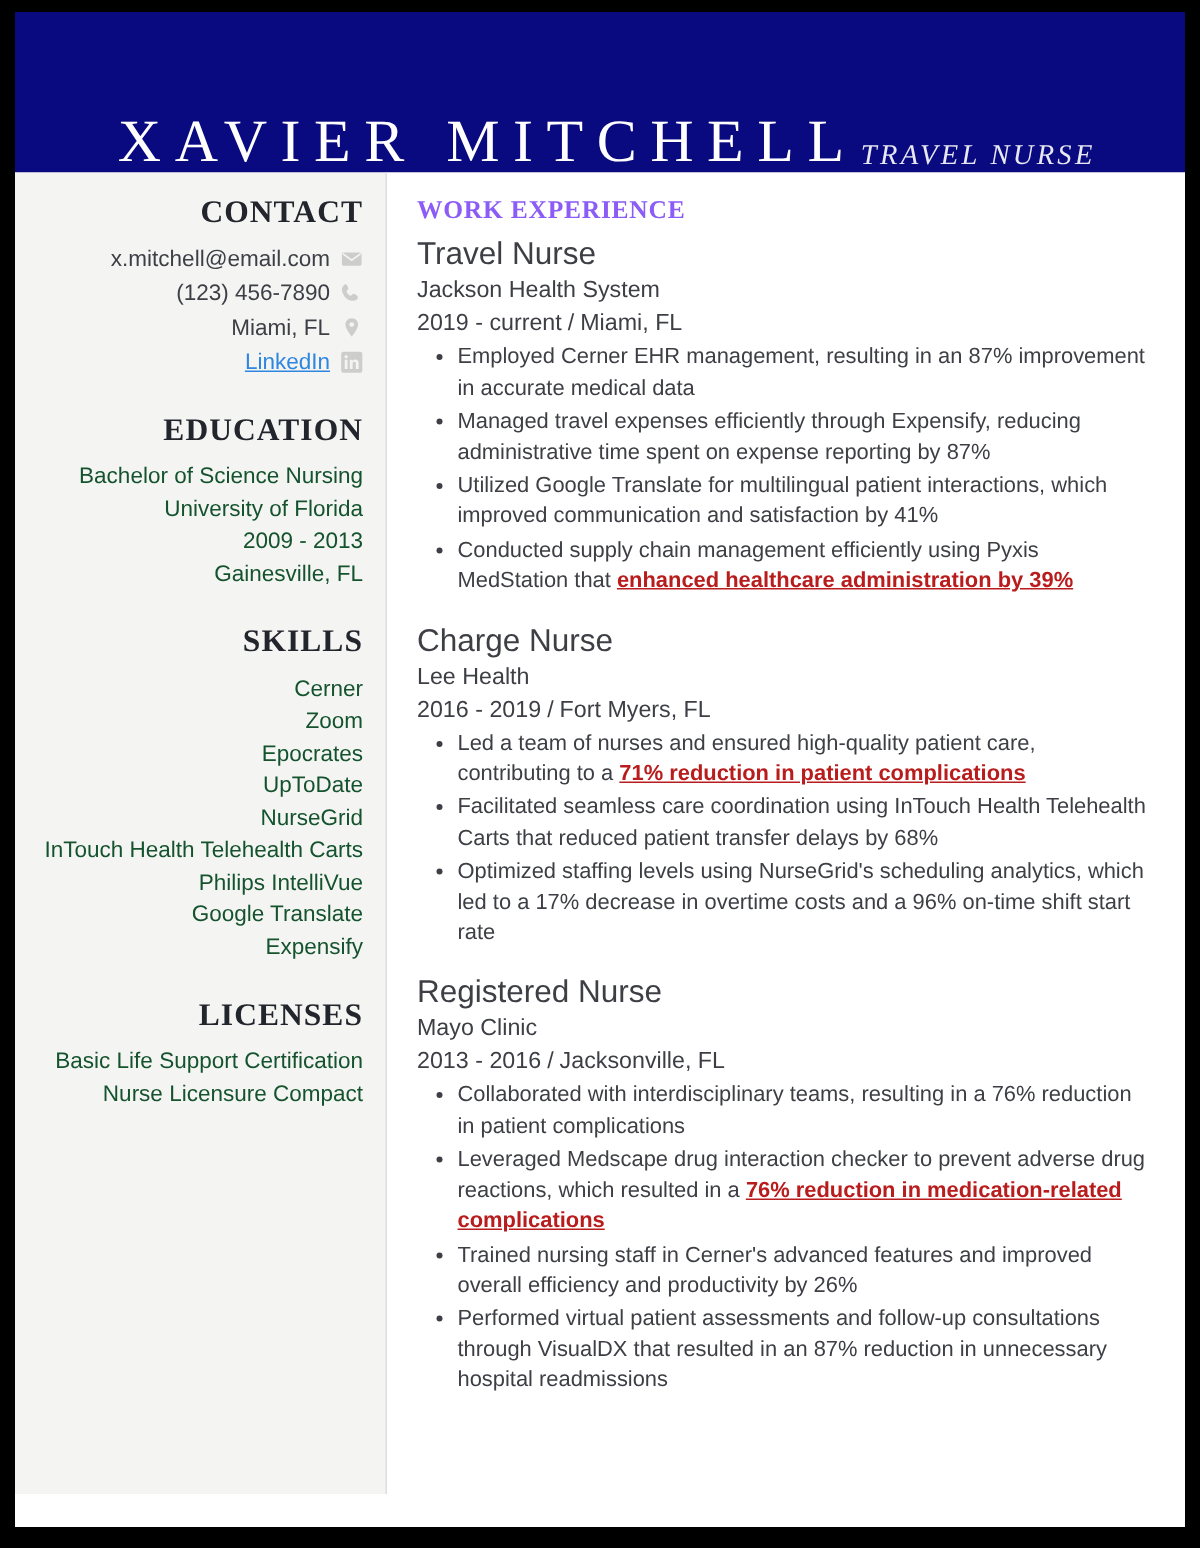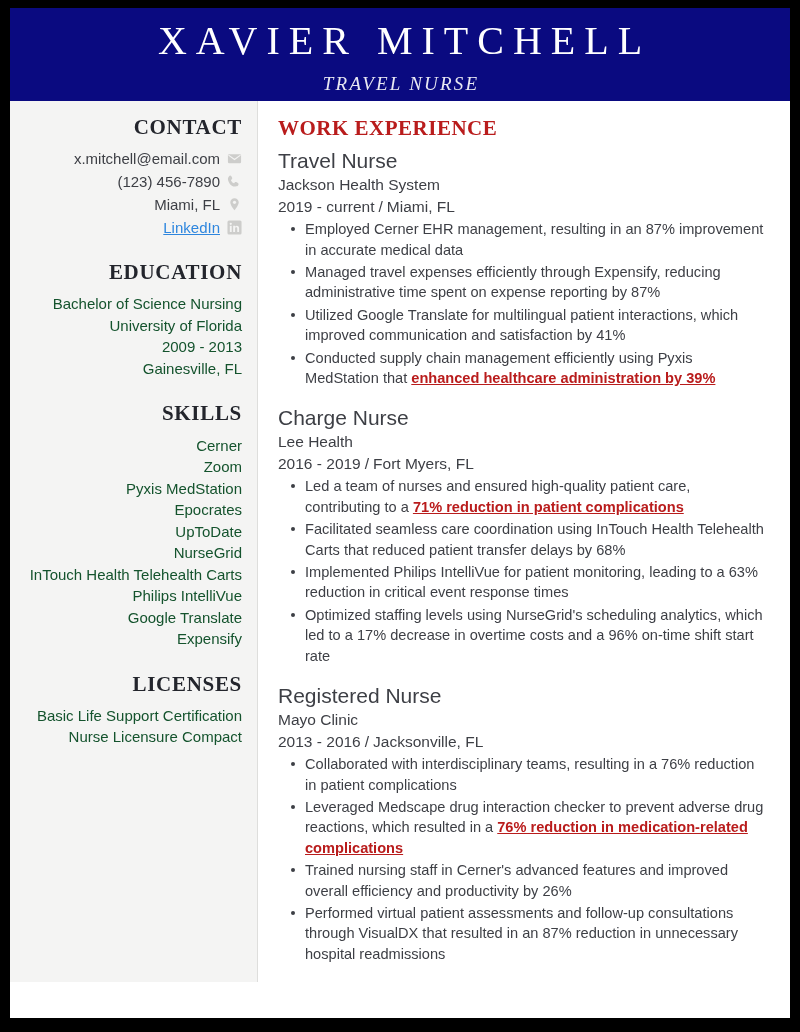--- a/index.html
+++ b/index.html
@@ -20,25 +20,25 @@
     left: 10px;
     top: 8px;
     width: 780px;
     height: 1010px;
     background: #ffffff;
     overflow: hidden;
   }
 
   
   .header {
-    height: 93px;
+    height: 107px;
     background: #0a0a80;
     display: flex;
-    flex-direction: column;
-    align-items: center;
+    flex-direction: row;
+    align-items: flex-end;
     justify-content: center;
     box-sizing: border-box;
     padding-top: 6px;
   }
   .header-name {
     font-family: "Liberation Serif", serif;
     color: #ffffff;
     font-size: 40px;
     letter-spacing: 9px;
     line-height: 1.05;
@@ -124,22 +124,22 @@
   .side-line {
     font-size: 15px;
     color: #14532d;
     line-height: 21.5px;
   }
 
   
   .main-heading {
     font-family: "Liberation Serif", serif;
     font-weight: bold;
-    font-size: 21px;
-    color: #b91c1c;
+    font-size: 17px;
+    color: #8b5cf6;
     letter-spacing: 0.5px;
     margin: 0 0 7px 0;
     line-height: 1.2;
   }
   .job { margin-bottom: 17px; }
   .job-title {
     font-size: 21px;
     color: #3d3f45;
     line-height: 26px;
     font-weight: 400;
@@ -248,21 +248,20 @@
         <div class="side-line">University of Florida</div>
         <div class="side-line">2009 - 2013</div>
         <div class="side-line">Gainesville, FL</div>
       </div>
 
       <div class="side-block">
         <div class="side-heading">SKILLS</div>
         <div id="skills-list">
             <div class="side-line">Cerner</div>
             <div class="side-line">Zoom</div>
-            <div class="side-line">Pyxis MedStation</div>
             <div class="side-line">Epocrates</div>
             <div class="side-line">UpToDate</div>
             <div class="side-line">NurseGrid</div>
             <div class="side-line">InTouch Health Telehealth Carts</div>
             <div class="side-line">Philips IntelliVue</div>
             <div class="side-line">Google Translate</div>
             <div class="side-line">Expensify</div>
           </div>
       </div>
 
@@ -290,21 +289,20 @@
               <li><span>Conducted supply chain management efficiently using Pyxis MedStation that </span><b>enhanced healthcare administration by 39%</b></li>
             </ul>
           </div>
           <div class="job">
             <div class="job-title">Charge Nurse</div>
             <div class="job-company">Lee Health</div>
             <div class="job-meta"><span>2016 - 2019</span><span class="sep">/</span><span>Fort Myers, FL</span></div>
             <ul class="bullets">
               <li><span>Led a team of nurses and ensured high-quality patient care, contributing to a </span><b>71% reduction in patient complications</b></li>
               <li><span>Facilitated seamless care coordination using InTouch Health Telehealth Carts that reduced patient transfer delays by 68%</span></li>
-              <li><span>Implemented Philips IntelliVue for patient monitoring, leading to a 63% reduction in critical event response times</span></li>
               <li><span>Optimized staffing levels using NurseGrid's scheduling analytics, which led to a 17% decrease in overtime costs and a 96% on-time shift start rate</span></li>
             </ul>
           </div>
           <div class="job">
             <div class="job-title">Registered Nurse</div>
             <div class="job-company">Mayo Clinic</div>
             <div class="job-meta"><span>2013 - 2016</span><span class="sep">/</span><span>Jacksonville, FL</span></div>
             <ul class="bullets">
               <li><span>Collaborated with interdisciplinary teams, resulting in a 76% reduction in patient complications</span></li>
               <li><span>Leveraged Medscape drug interaction checker to prevent adverse drug reactions, which resulted in a </span><b>76% reduction in medication-related complications</b></li>

